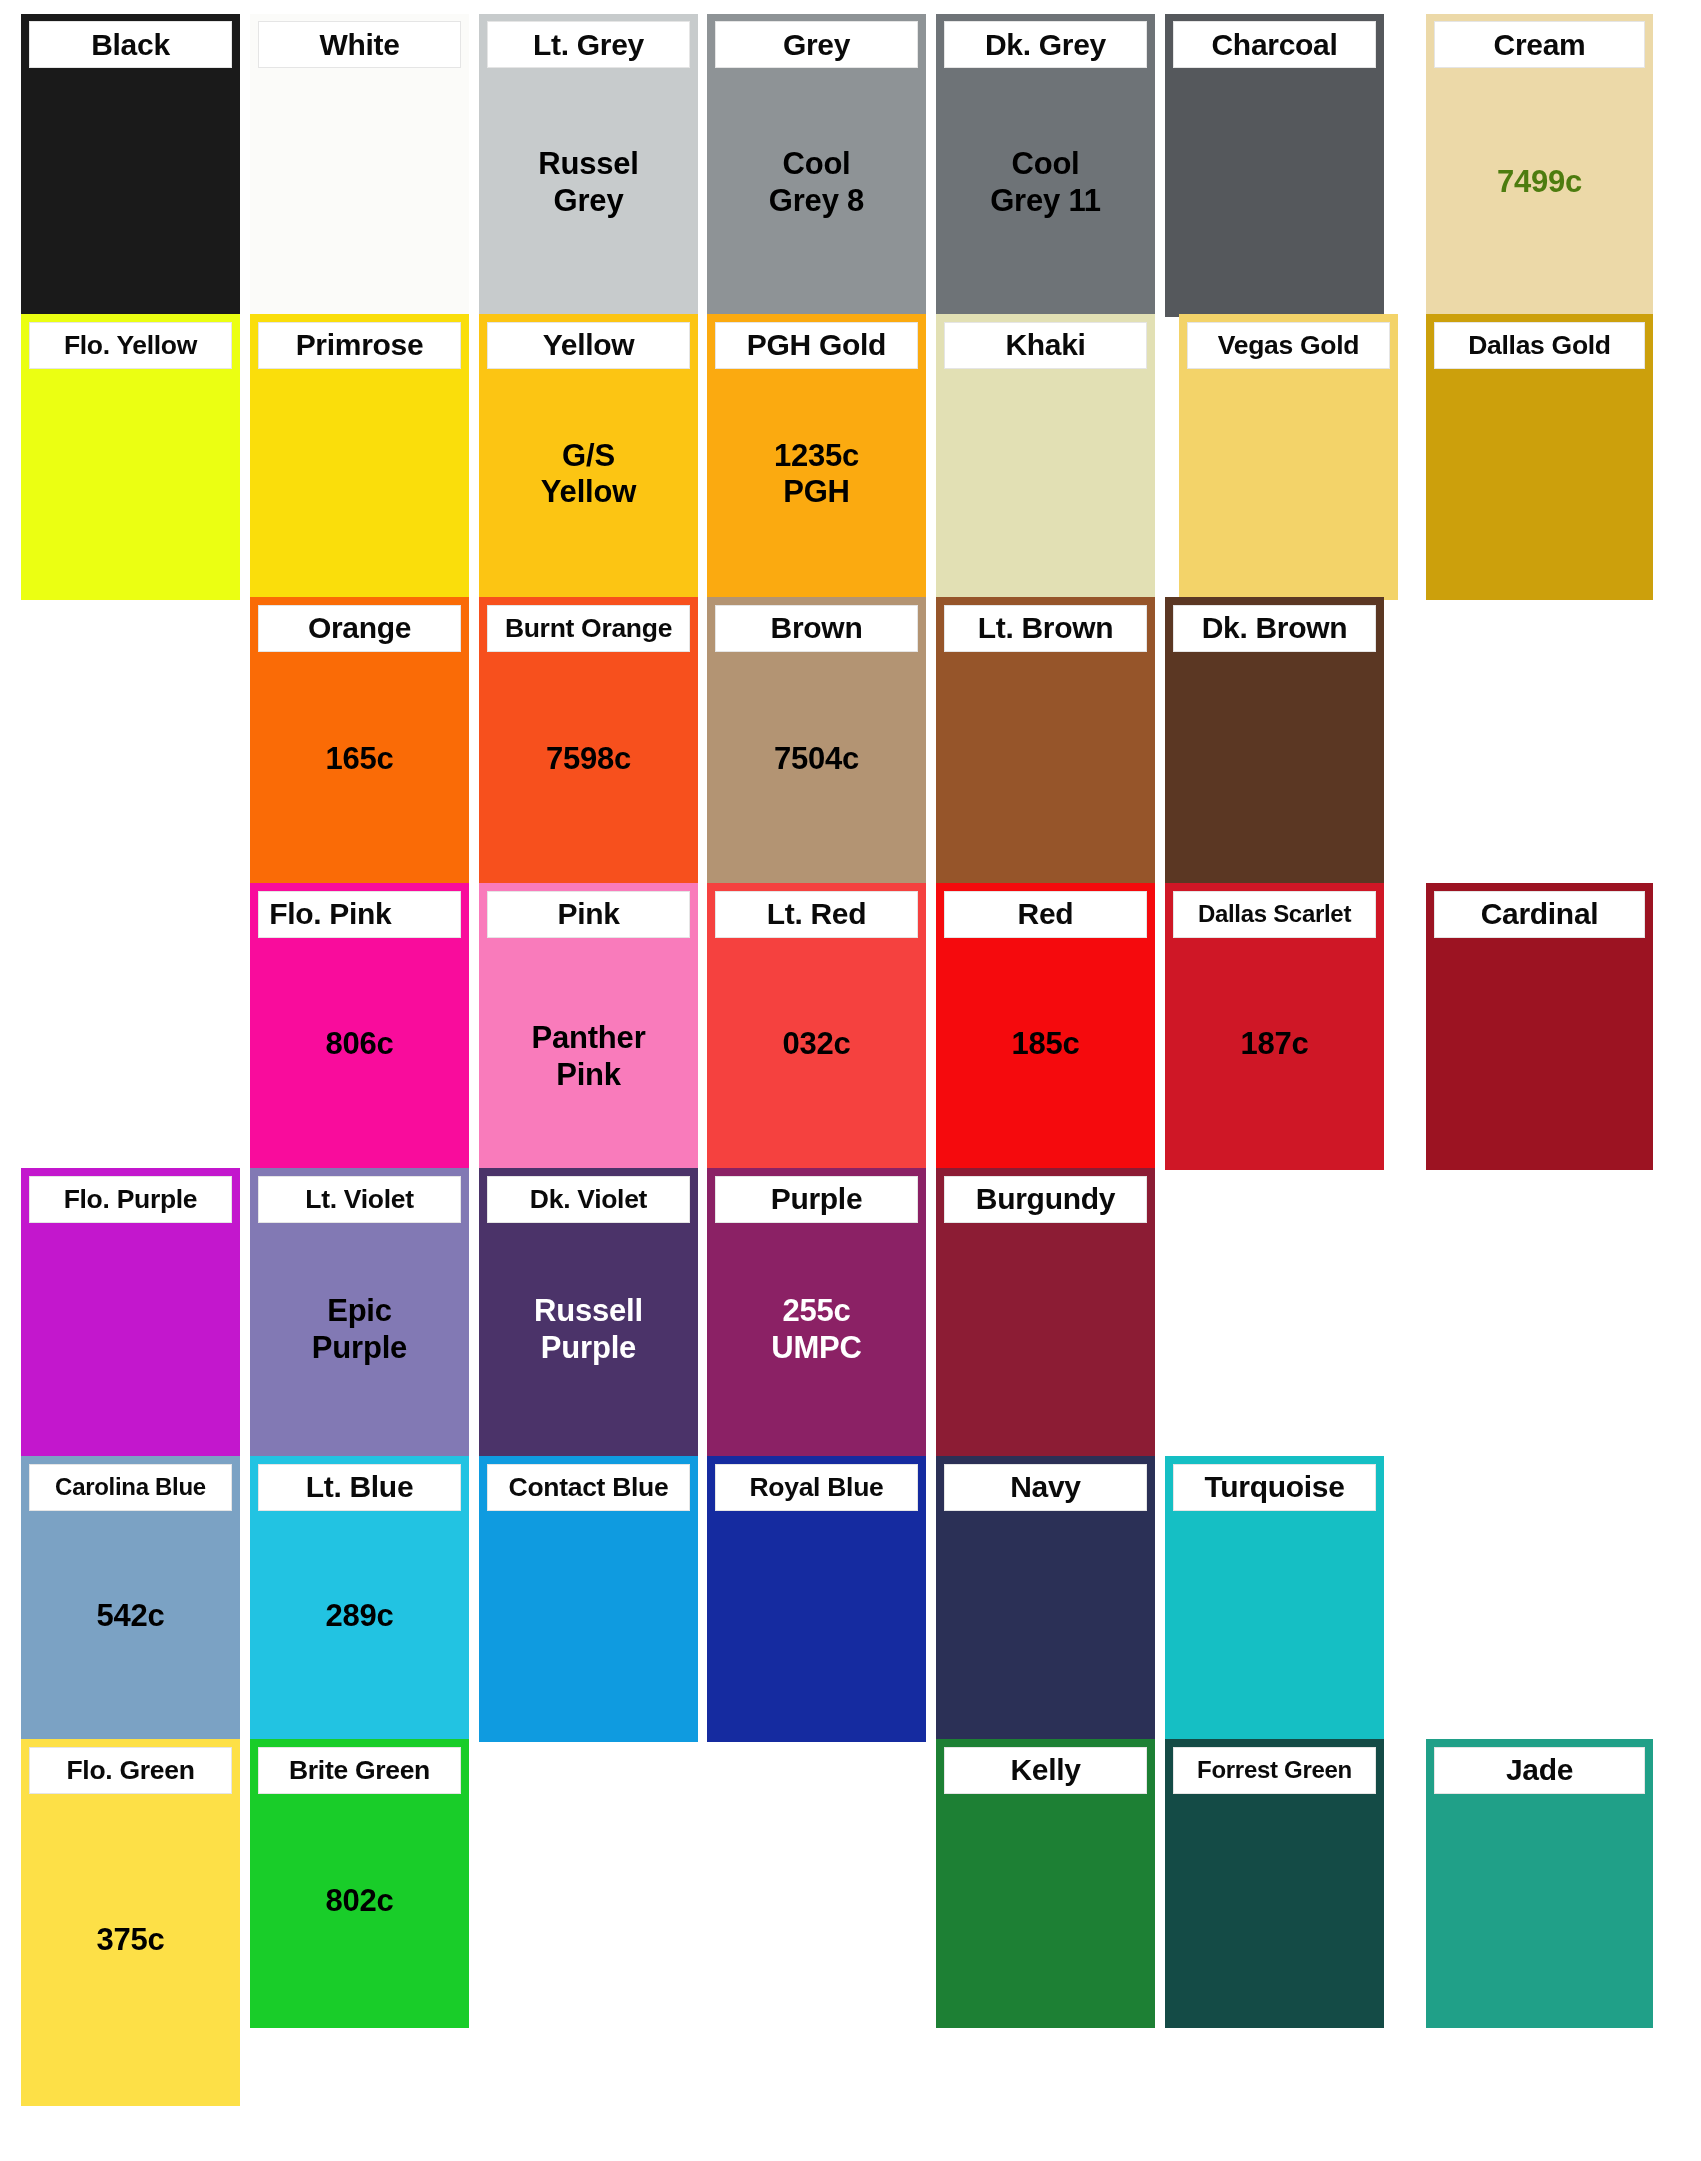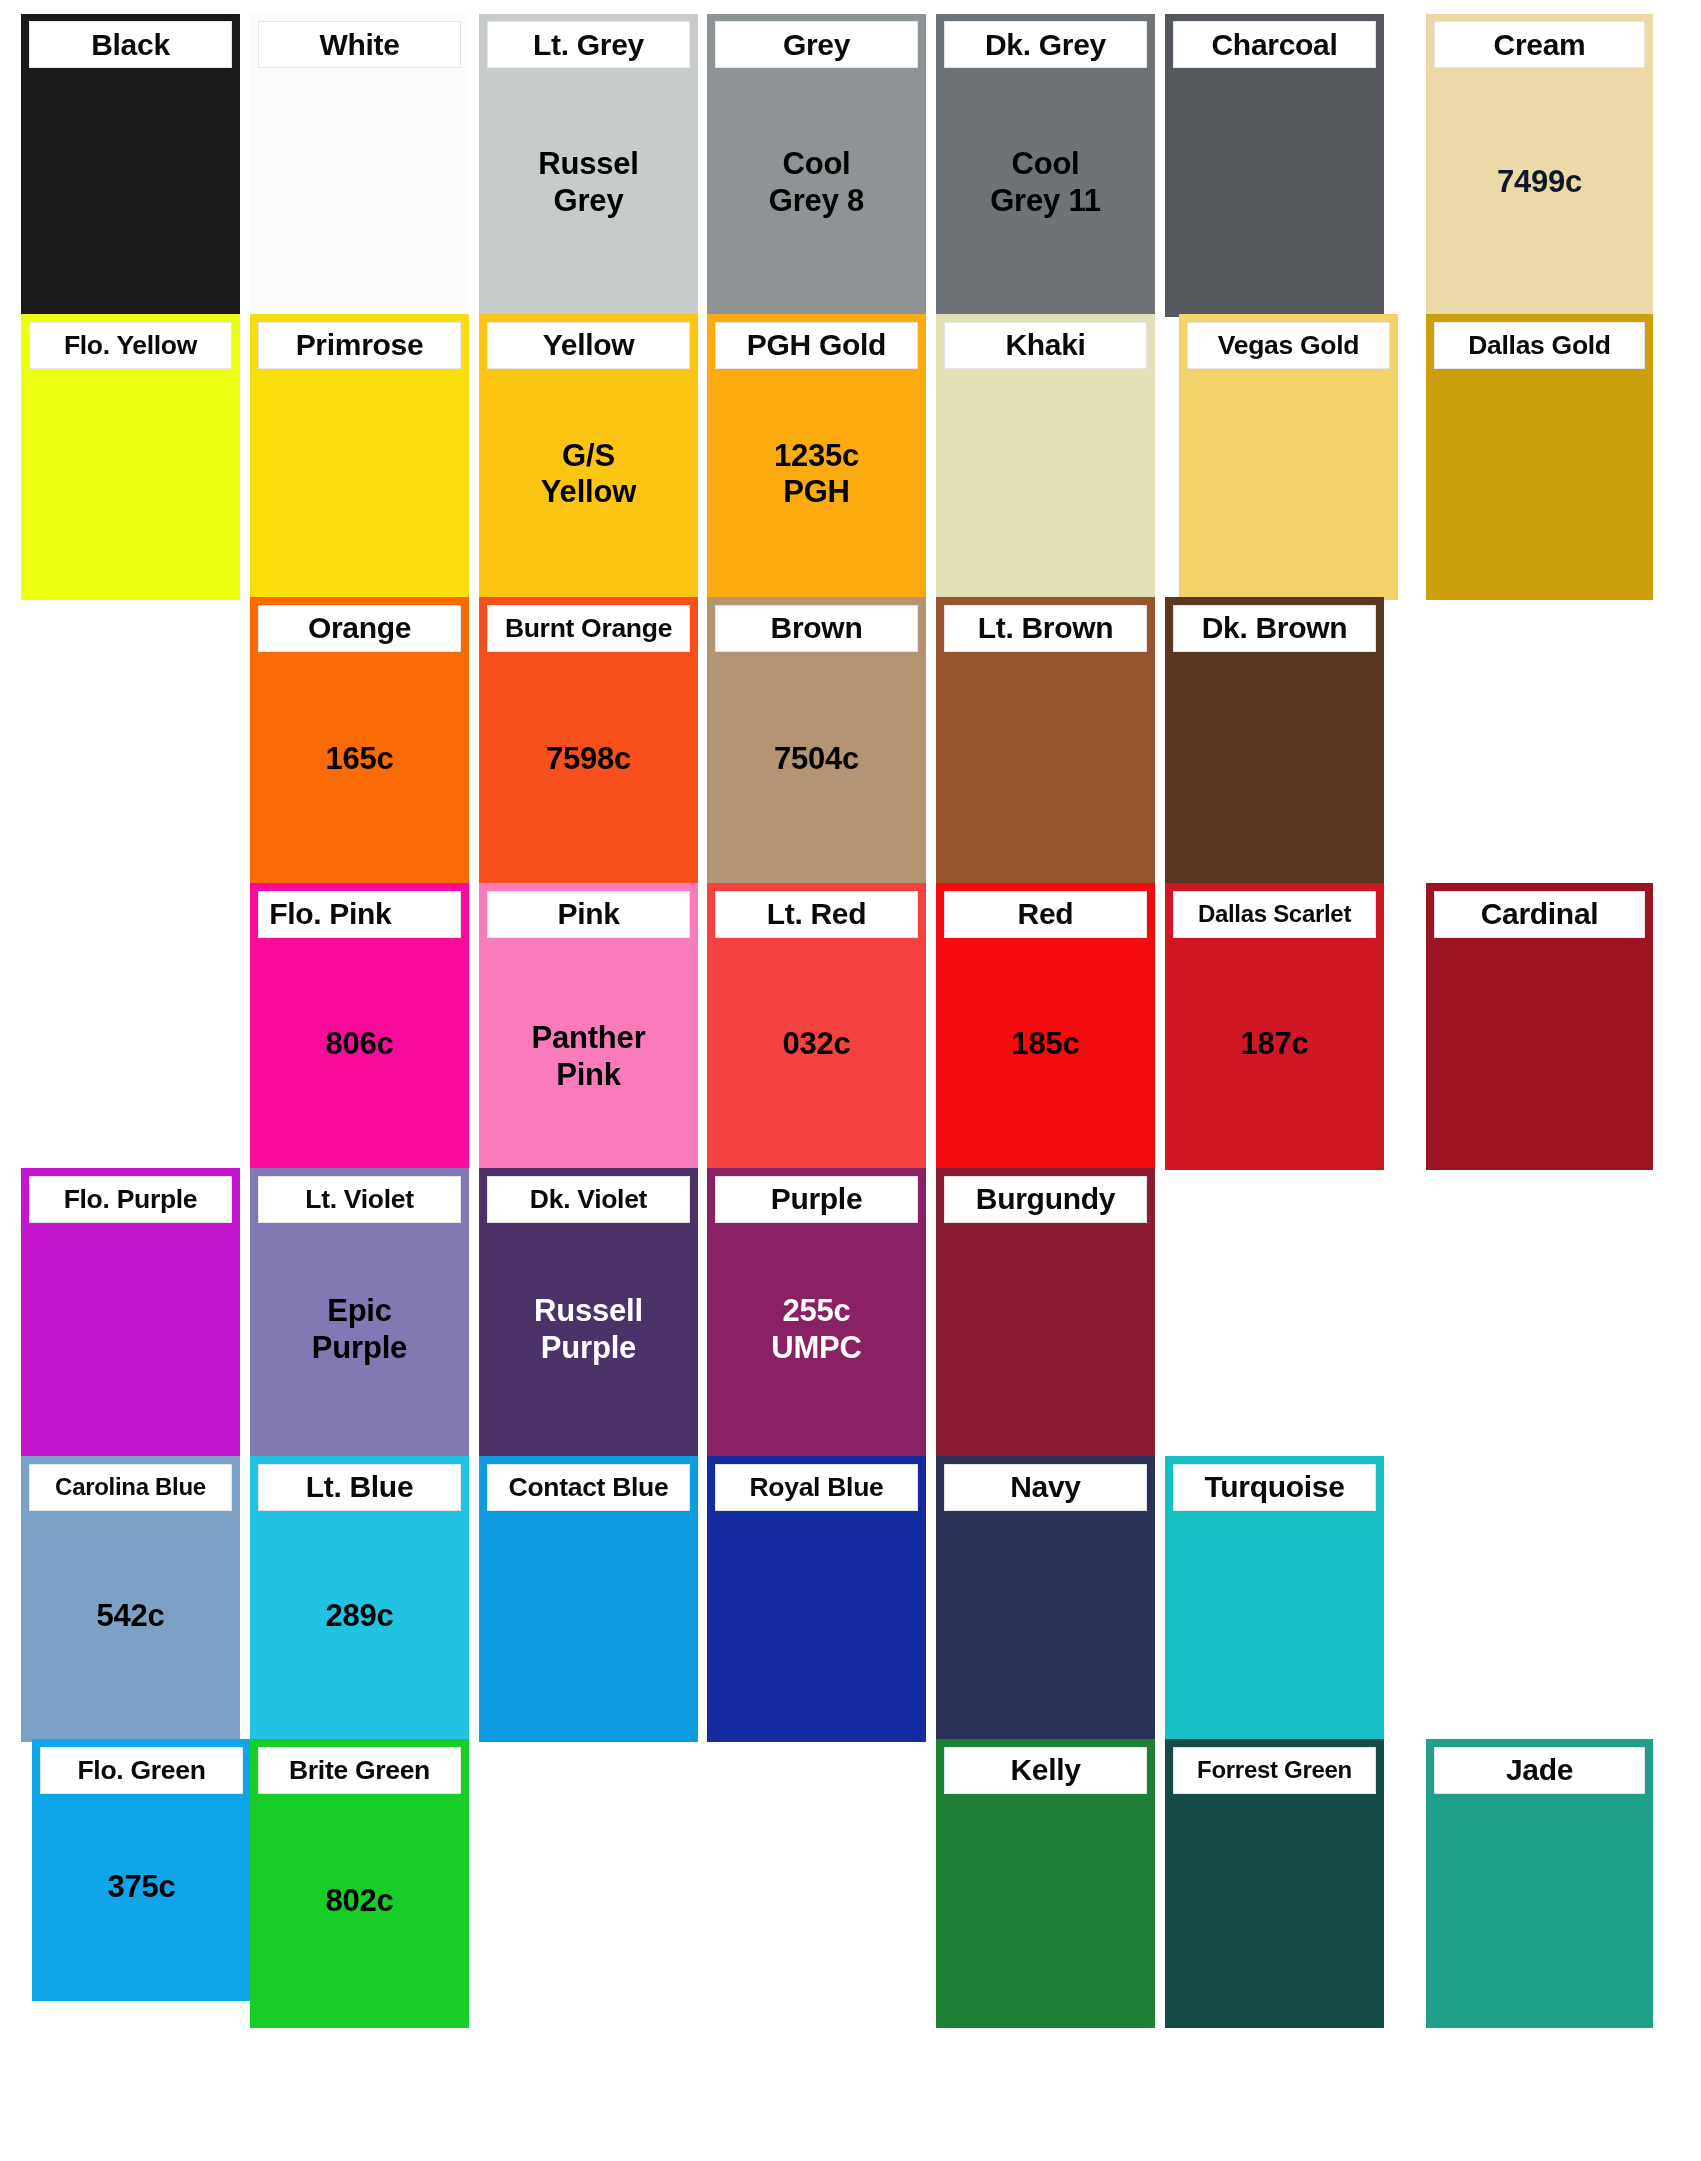--- a/index.html
+++ b/index.html
@@ -121,21 +121,21 @@
       </div>
       <div class="body-area">
         <span class="pantone" style="color: rgb(0, 0, 0);"></span>
       </div>
     </div>
     <div class="swatch" style="left: 1426px; top: 13.6px; width: 227px; height: 303px; background: rgb(236, 217, 168);">
       <div class="label-plate">
         <span class="label-text ">Cream</span>
       </div>
       <div class="body-area">
-        <span class="pantone" style="color: #0f172a;">7499c</span>
+        <span class="pantone" style="color: #4d7c0f;">7499c</span>
       </div>
     </div>
     <div class="swatch" style="left: 21px; top: 314px; width: 219px; height: 286px; background: rgb(235, 255, 18);">
       <div class="label-plate">
         <span class="label-text small">Flo. Yellow</span>
       </div>
       <div class="body-area">
         <span class="pantone" style="color: rgb(0, 0, 0);"></span>
       </div>
     </div>
@@ -362,21 +362,21 @@
       </div>
     </div>
     <div class="swatch" style="left: 1165px; top: 1456px; width: 219px; height: 286px; background: rgb(21, 191, 196);">
       <div class="label-plate">
         <span class="label-text ">Turquoise</span>
       </div>
       <div class="body-area">
         <span class="pantone" style="color: rgb(0, 0, 0);"></span>
       </div>
     </div>
-    <div class="swatch" style="left: 32px; top: 1739px; width: 219px; height: 262px; background: #0ea5e9;">
+    <div class="swatch" style="left: 21px; top: 1739px; width: 219px; height: 367px; background: #fde047;">
       <div class="label-plate">
         <span class="label-text small">Flo. Green</span>
       </div>
       <div class="body-area">
         <span class="pantone" style="color: rgb(0, 0, 0);">375c</span>
       </div>
     </div>
     <div class="swatch" style="left: 250px; top: 1739px; width: 219px; height: 289px; background: rgb(25, 205, 41);">
       <div class="label-plate">
         <span class="label-text small">Brite Green</span>

